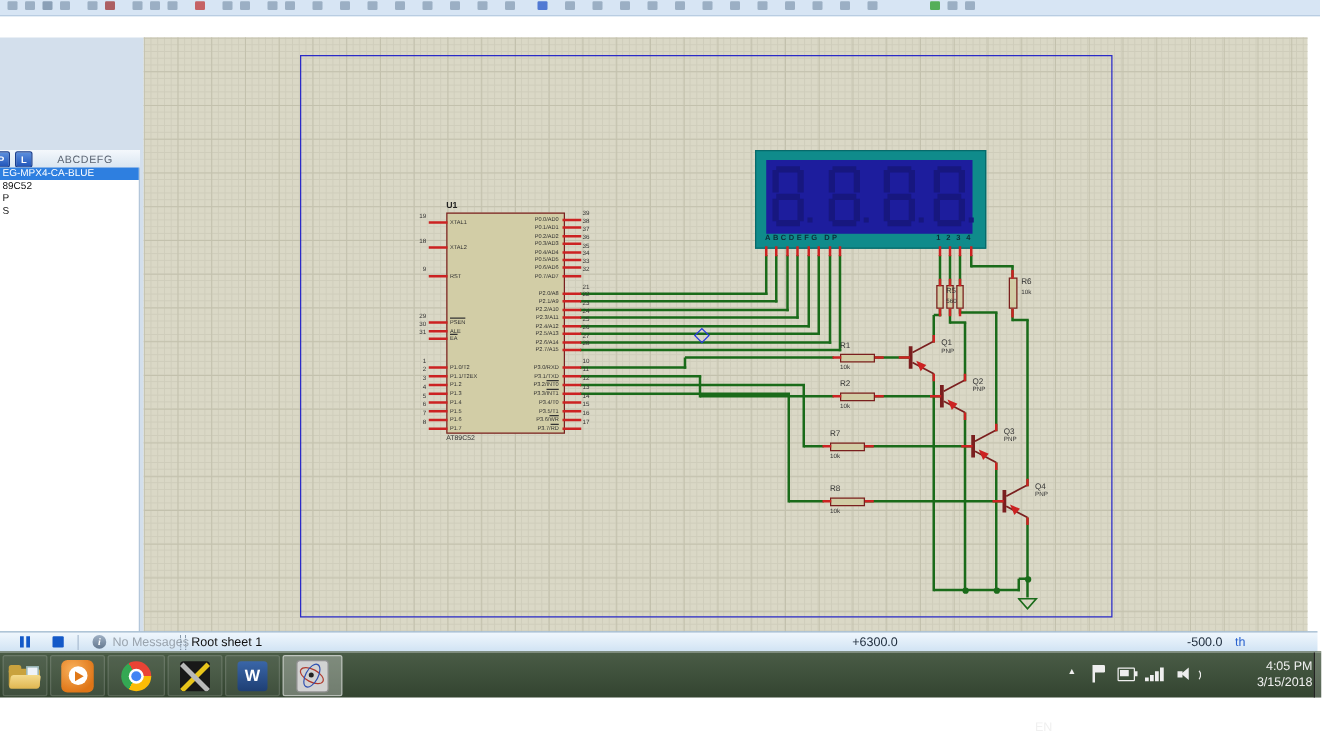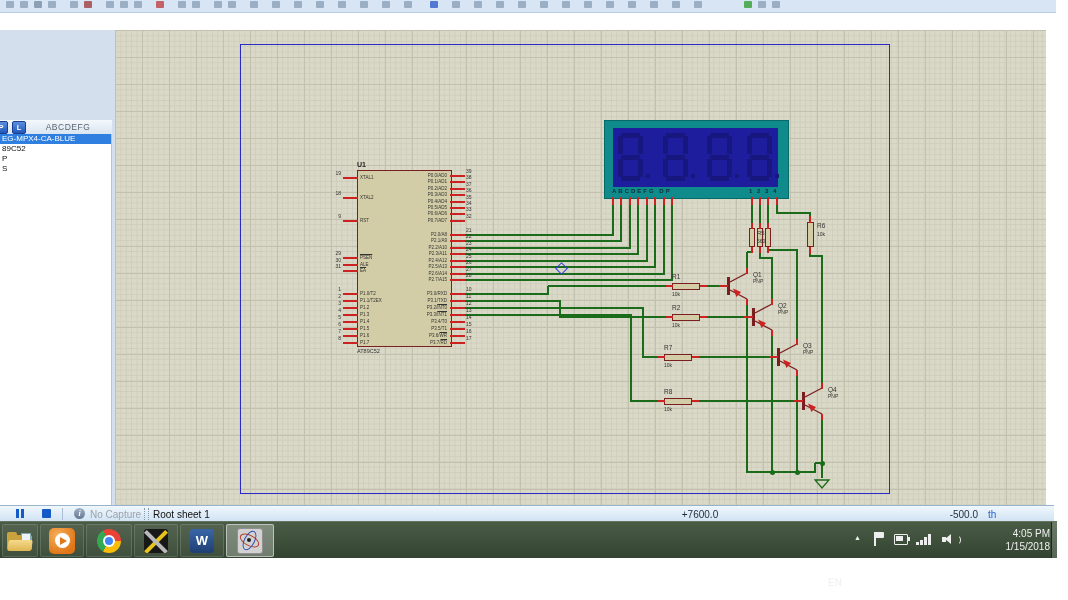--- a/index.html
+++ b/index.html
@@ -476,24 +476,24 @@
       <div style="position: absolute; left: 821.3px; top: 414px; width: 1.4px; height: 6px; background: rgb(204, 34, 34);"></div>
       <div style="position: absolute; left: 828px; top: 387px; font-size: 6.5px; line-height: 1; color: rgb(51, 51, 51); white-space: nowrap;">Q4</div>
       <div style="position: absolute; left: 828px; top: 394px; font-size: 5px; line-height: 1; color: rgb(51, 51, 51); white-space: nowrap;">PNP</div>
     </div>
 
   <div id="statusbar">
     <div class="sb-pause"><i></i><i></i></div>
     <div class="sb-stop"></div>
     <div class="sb-sep"></div>
     <div class="sb-info">i</div>
-    <span class="sb-nomsg">No Capture</span>
+    <span class="sb-nomsg">No Messages</span>
     <div class="sb-grip"></div>
     <span class="sb-sheet">Root sheet 1</span>
-    <span class="sb-cx">+7600.0</span>
+    <span class="sb-cx">+6300.0</span>
     <span class="sb-cy">-500.0</span>
     <span class="sb-units">th</span>
   </div>
 </div>
 
 <div id="taskbar">
   <div class="tb-btn" style="left:2px;width:34px">
     <div class="ic-folder">
       <div class="back"></div>
         <div class="tabf"></div>
@@ -546,17 +546,17 @@
         <i style="left:8px;height:8px"></i>
         <i style="left:12px;height:11px"></i>
     </span>
     <span class="tr-spk">
         <span class="bx"></span>
         <span class="cone"></span>
         <span class="arc"></span>
       </span>
     <div class="tr-clock">
       <div>4:05 PM</div>
-      <div>1/15/2018</div>
+      <div>3/15/2018</div>
     </div>
   </div>
   <div class="showdesk"></div>
 </div>
 
 </body></html>

